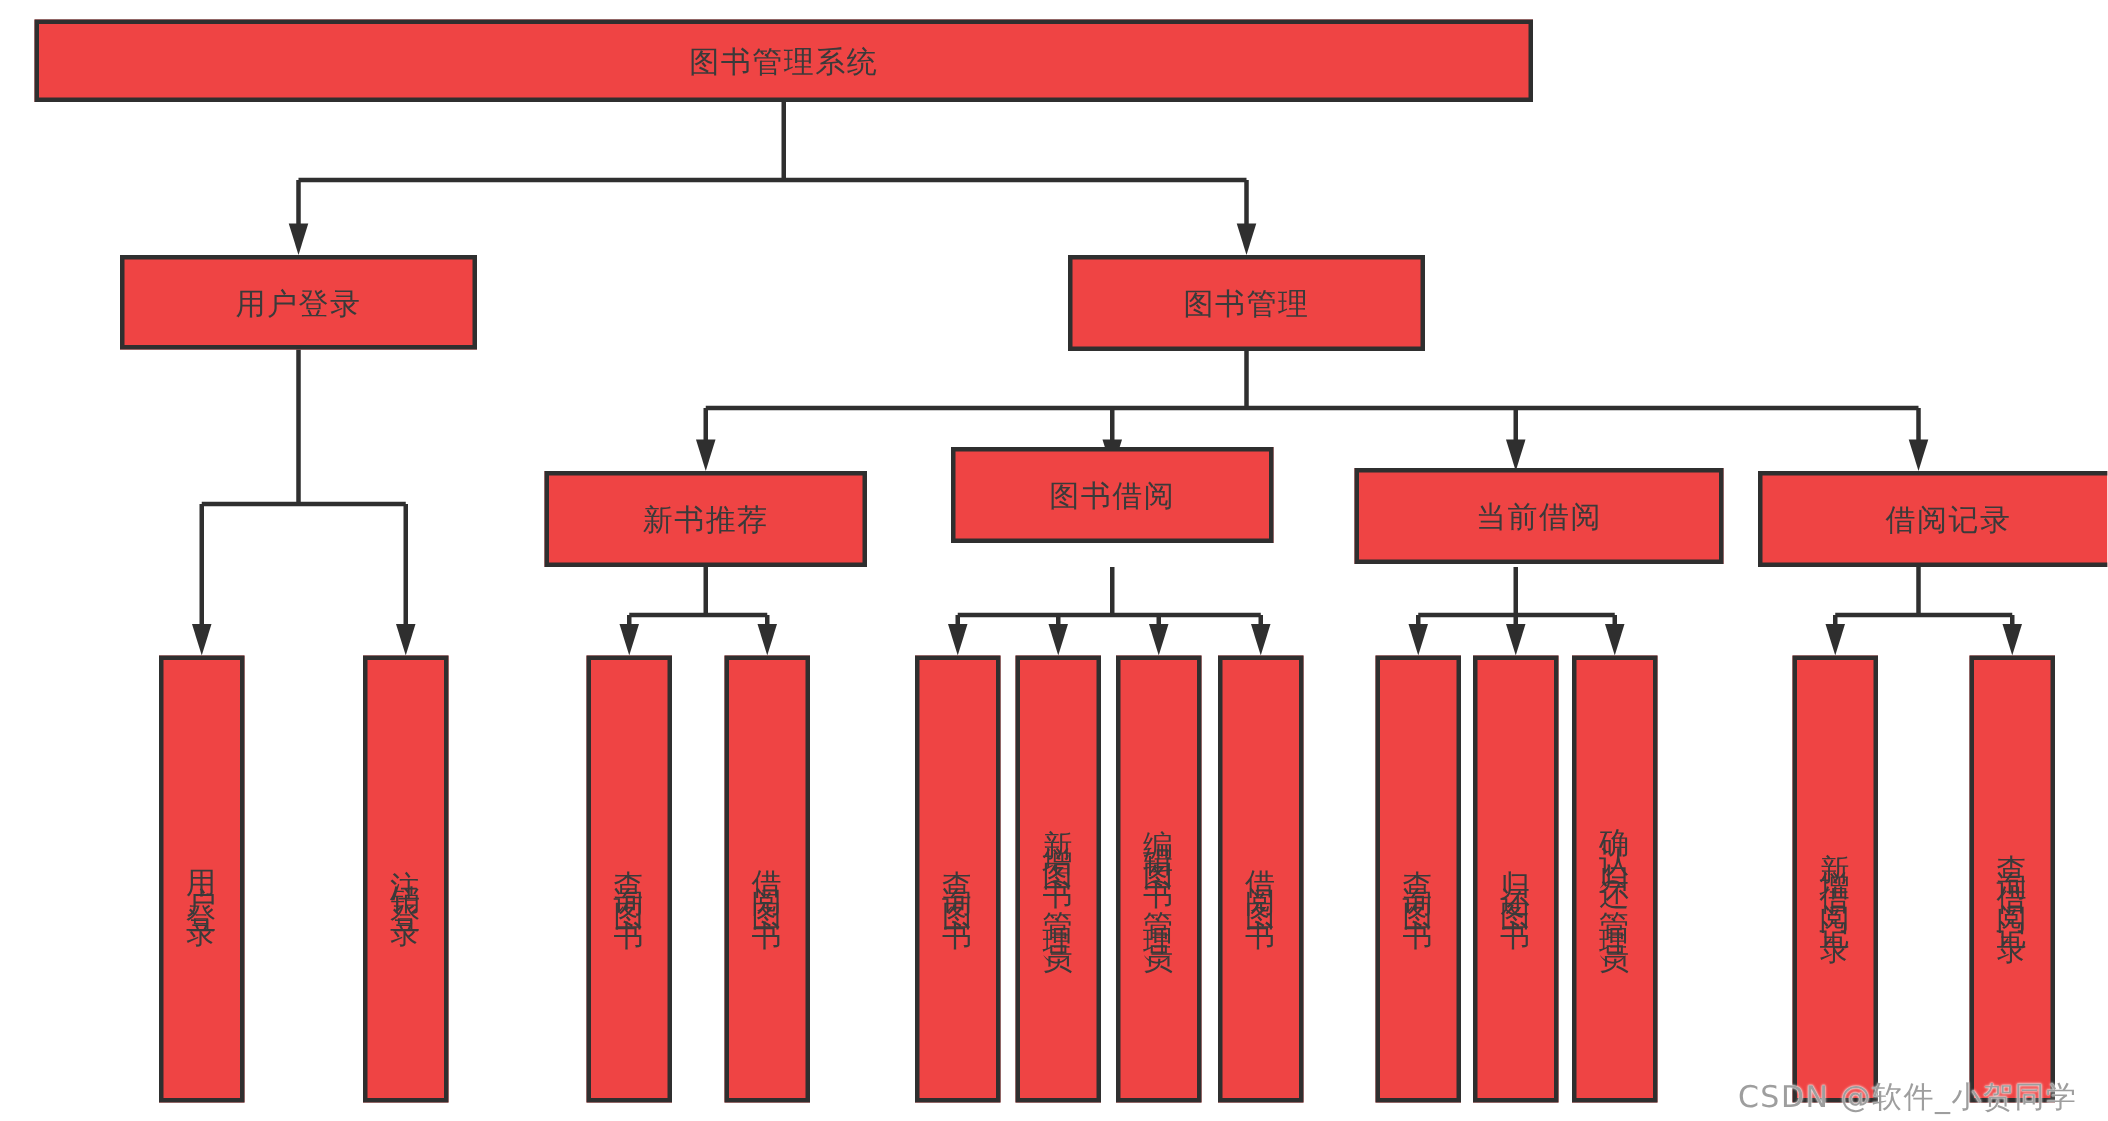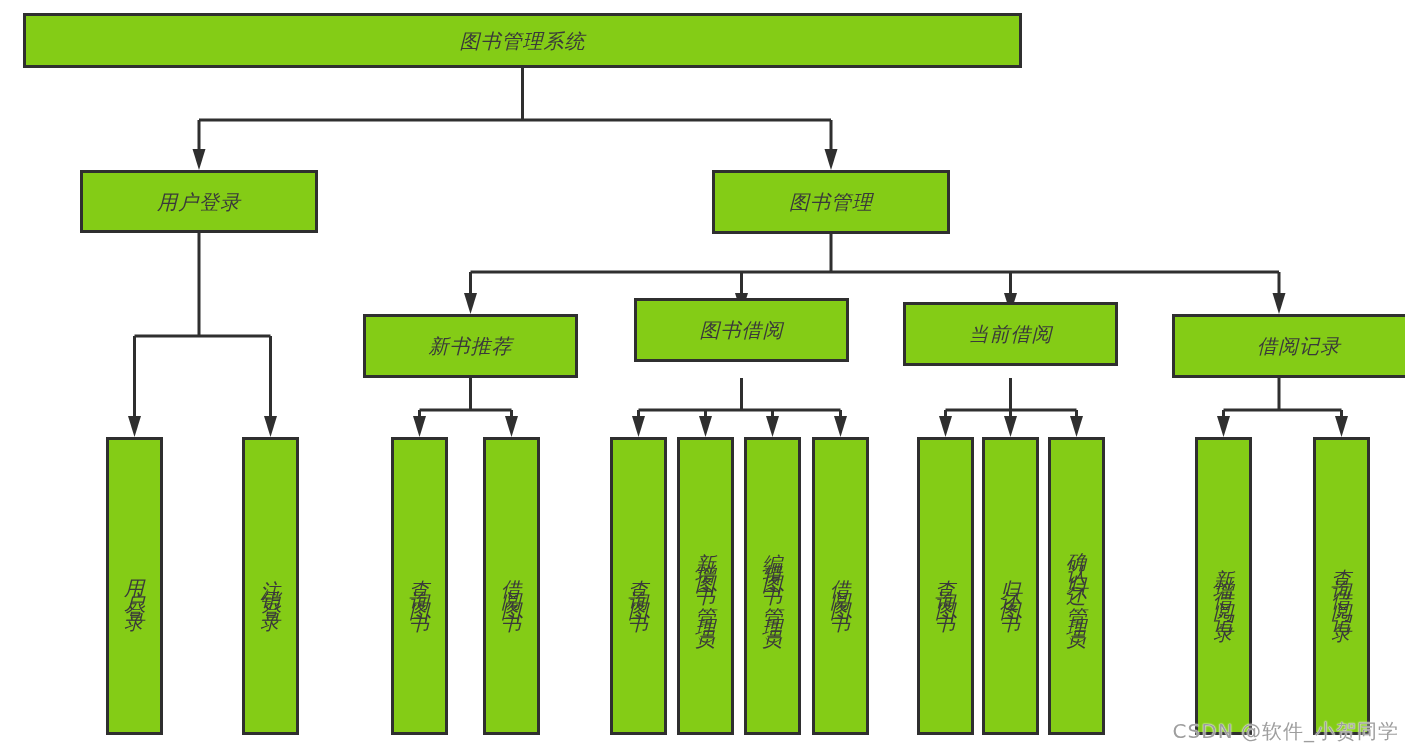--- a/index.html
+++ b/index.html
@@ -14,42 +14,41 @@
     width:1405px;height:747px;
     background:var(--bg);
     overflow:hidden;
     font-family:"DejaVu Sans", sans-serif;
     color:var(--ink);
   }
   #connectors{position:absolute;left:0;top:0;width:1405px;height:747px;}
   .node{
     position:absolute;
     box-sizing:border-box;
-    background:#84cc16;
+    background:#ef4444;
     border:3px solid var(--line);
     display:flex;
     align-items:center;
     justify-content:center;
     font-size:20px;
     line-height:1;
     color:var(--ink);
     letter-spacing:1px;
     white-space:nowrap;
-    font-style:italic;
   }
   .node.v{
     writing-mode:vertical-rl;
     text-orientation:mixed;
     letter-spacing:11px;
     font-size:20px;
     white-space:normal;
   }
   .watermark{
     position:absolute;
-    right:6px;
+    right:20px;
     bottom:2px;
     font-size:20px;
     letter-spacing:1px;
     color:var(--wm);
     text-shadow:0 0 2px #fff, 0 0 1px #fff;
     margin-left:28px;
   }
 </style>
 </head>
 <body>
@@ -84,21 +83,21 @@
       <polygon points="1335,416 1348,416 1341.5,437" fill="#2f2f2f"></polygon>
     </svg>
 
   <div class="node h" style="left:23px;top:13px;width:999px;height:55px">图书管理系统</div>
 
   <div class="node h" style="left:80px;top:170px;width:238px;height:63px">用户登录</div>
   <div class="node h" style="left:363px;top:314px;width:215px;height:64px">新书推荐</div>
 
   <div class="node h" style="left:712px;top:170px;width:238px;height:64px">图书管理</div>
   <div class="node h" style="left:634px;top:298px;width:215px;height:64px">图书借阅</div>
-  <div class="node h" style="left:903px;top:302px;width:215px;height:64px">当前借阅</div>
+  <div class="node h" style="left:903px;top:312px;width:246px;height:64px">当前借阅</div>
   <div class="node h" style="left:1172px;top:314px;width:254px;height:64px">借阅记录</div>
 
   <div class="node v" style="left:106px;top:437px;width:57px;height:298px">用户登录</div>
   <div class="node v" style="left:242px;top:437px;width:57px;height:298px">注销登录</div>
 
   <div class="node v" style="left:391px;top:437px;width:57px;height:298px">查询图书</div>
   <div class="node v" style="left:483px;top:437px;width:57px;height:298px">借阅图书</div>
 
   <div class="node v" style="left:610px;top:437px;width:57px;height:298px">查询图书</div>
   <div class="node v" style="left:677px;top:437px;width:57px;height:298px">新增图书（管理员）</div>

